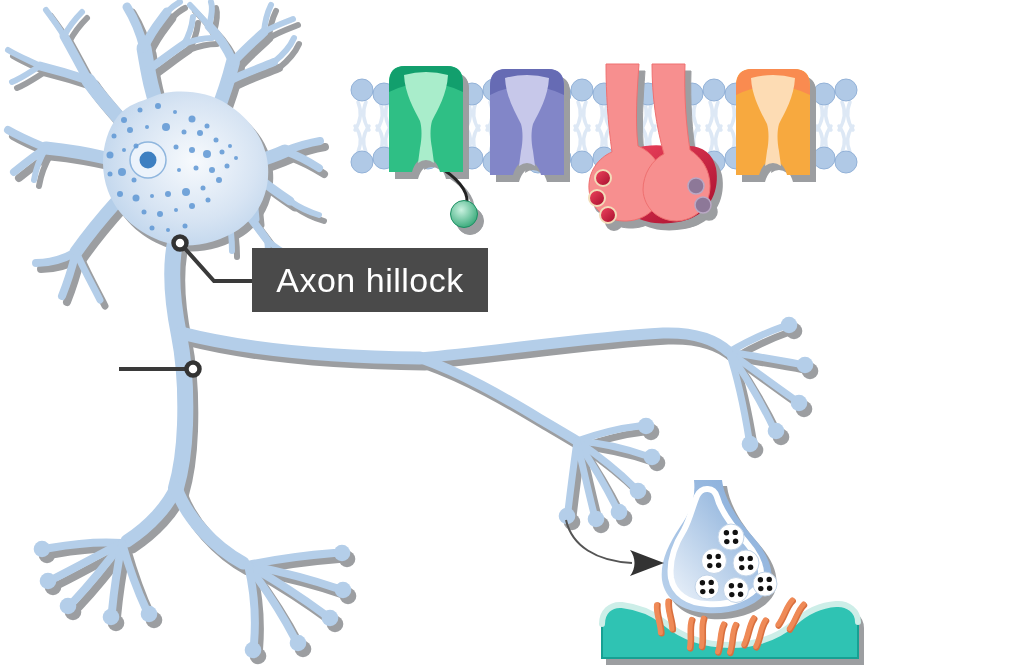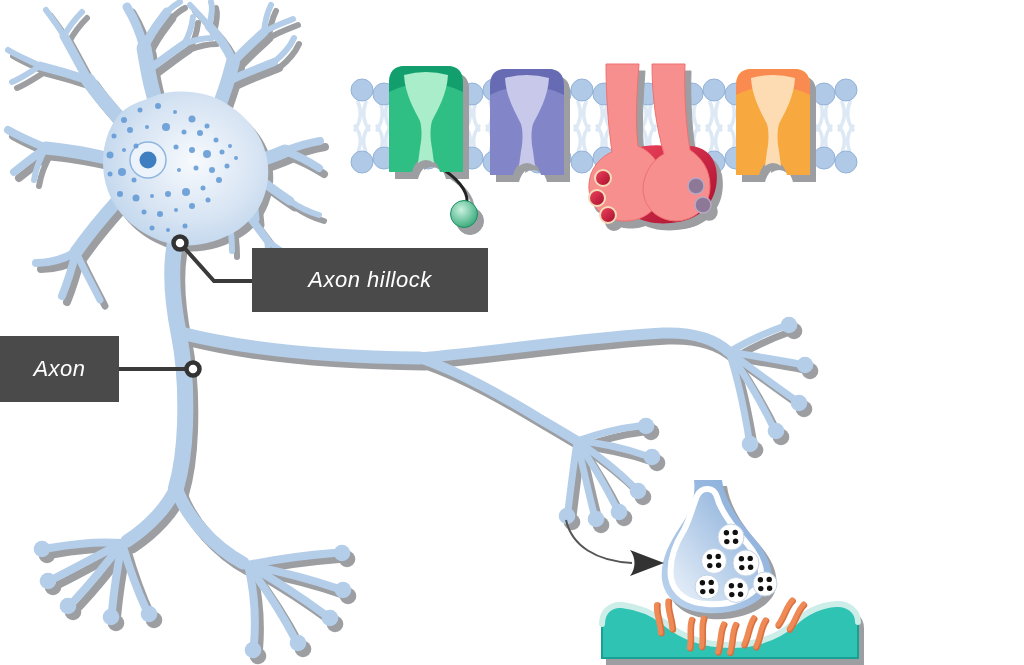--- a/index.html
+++ b/index.html
@@ -1,21 +1,21 @@
 <!DOCTYPE html>
 <html><head>
 <meta charset="utf-8">
 <style>
   html,body{margin:0;padding:0;background:#fff;}
   #canvas{position:relative;width:1024px;height:665px;background:#ffffff;overflow:hidden;
           font-family:"Liberation Sans",sans-serif;}
   #art{position:absolute;left:0;top:0;}
   .label-box{position:absolute;display:flex;align-items:center;justify-content:center;
-             color:#fff;font-size:22px;font-weight:500;letter-spacing:.5px;
-             font-family:"Liberation Sans",sans-serif;font-style:italic;}
+             color:#fff;font-size:34px;font-weight:500;letter-spacing:.5px;
+             font-family:"Liberation Sans",sans-serif;}
 </style>
 </head>
 <body>
 
 <div id="canvas">
 
 <svg id="art" width="1024" height="665" viewBox="0 0 1024 665">
   <defs>
     <radialGradient id="somaGrad" cx="0.55" cy="0.45" r="0.7">
       <stop offset="0" stop-color="#f7fafd"></stop>
@@ -617,15 +617,14 @@
     <path d="M566,520 C572,546 596,561 632,563" fill="none" stroke="#555" stroke-width="2"></path>
     <path d="M630,550 L664,563 L630,576 C636,568 636,558 630,550 Z" fill="#333"></path>
     <polyline points="180,243 214,281 252,281" fill="none" stroke="#3a3a3a" stroke-width="4"></polyline>
     <circle cx="180" cy="243" r="6.5" fill="#fff" stroke="#333" stroke-width="4.5"></circle>
     <line x1="119" y1="369" x2="193" y2="369" stroke="#3a3a3a" stroke-width="4"></line>
     <circle cx="193" cy="369" r="6.5" fill="#fff" stroke="#333" stroke-width="4.5"></circle>
   </g>
 </svg>
 
 <div class="label-box" id="lbl-hillock" style="left: 252px; top: 248px; width: 236px; height: 64px; background: rgb(74, 74, 74);">Axon hillock</div>
-<div class="label-box" id="lbl-axon" style="left: 0px; top: 336px; width: 119px; height: 66px; background: rgb(74, 74, 74);">Axon</div>
 
 </div>
 
 </body></html>

